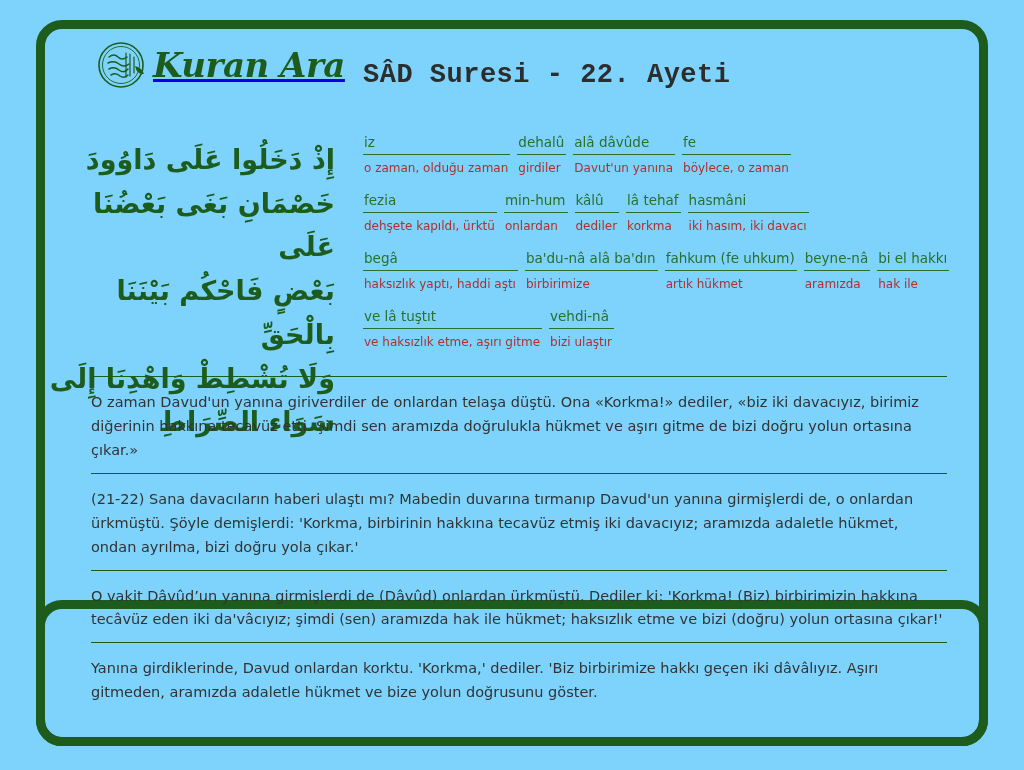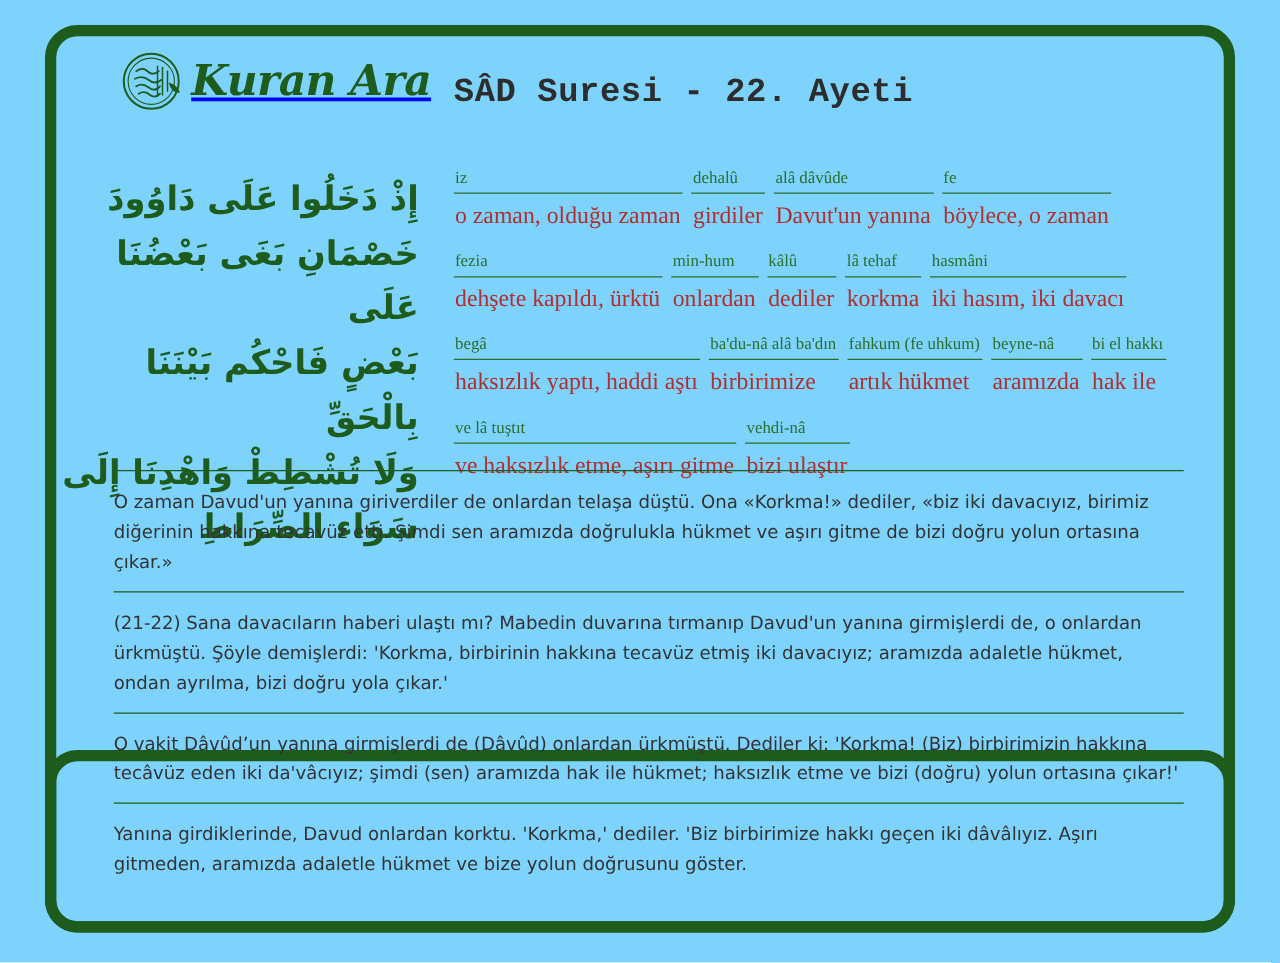--- a/index.html
+++ b/index.html
@@ -89,42 +89,41 @@
     font-size: 27px;
     line-height: 1.62;
     font-weight: 600;
   }
 
   .words-col {
     position: absolute;
     left: 318px;
     top: 44px;
     width: 600px;
-    font-family: Liberation Serif, serif;
   }
   .word-row {
     display: flex;
     align-items: flex-start;
     margin-bottom: 16px;
   }
   .word-cell {
     display: flex;
     flex-direction: column;
     margin-right: 7px;
   }
   .word-translit {
     font-size: 13.5px;
     color: #2c6e2c;
     padding: 0 2px 3px 1px;
     border-bottom: 1.5px solid #2c6e2c;
     white-space: nowrap;
     line-height: 1.25;
   }
   .word-meaning {
-    font-size: 19px;
+    font-size: 12px;
     color: #b03030;
     padding: 6px 2px 0 1px;
     white-space: nowrap;
     line-height: 1.25;
   }
 
   
   .translations {
     position: absolute;
     left: 34px;

